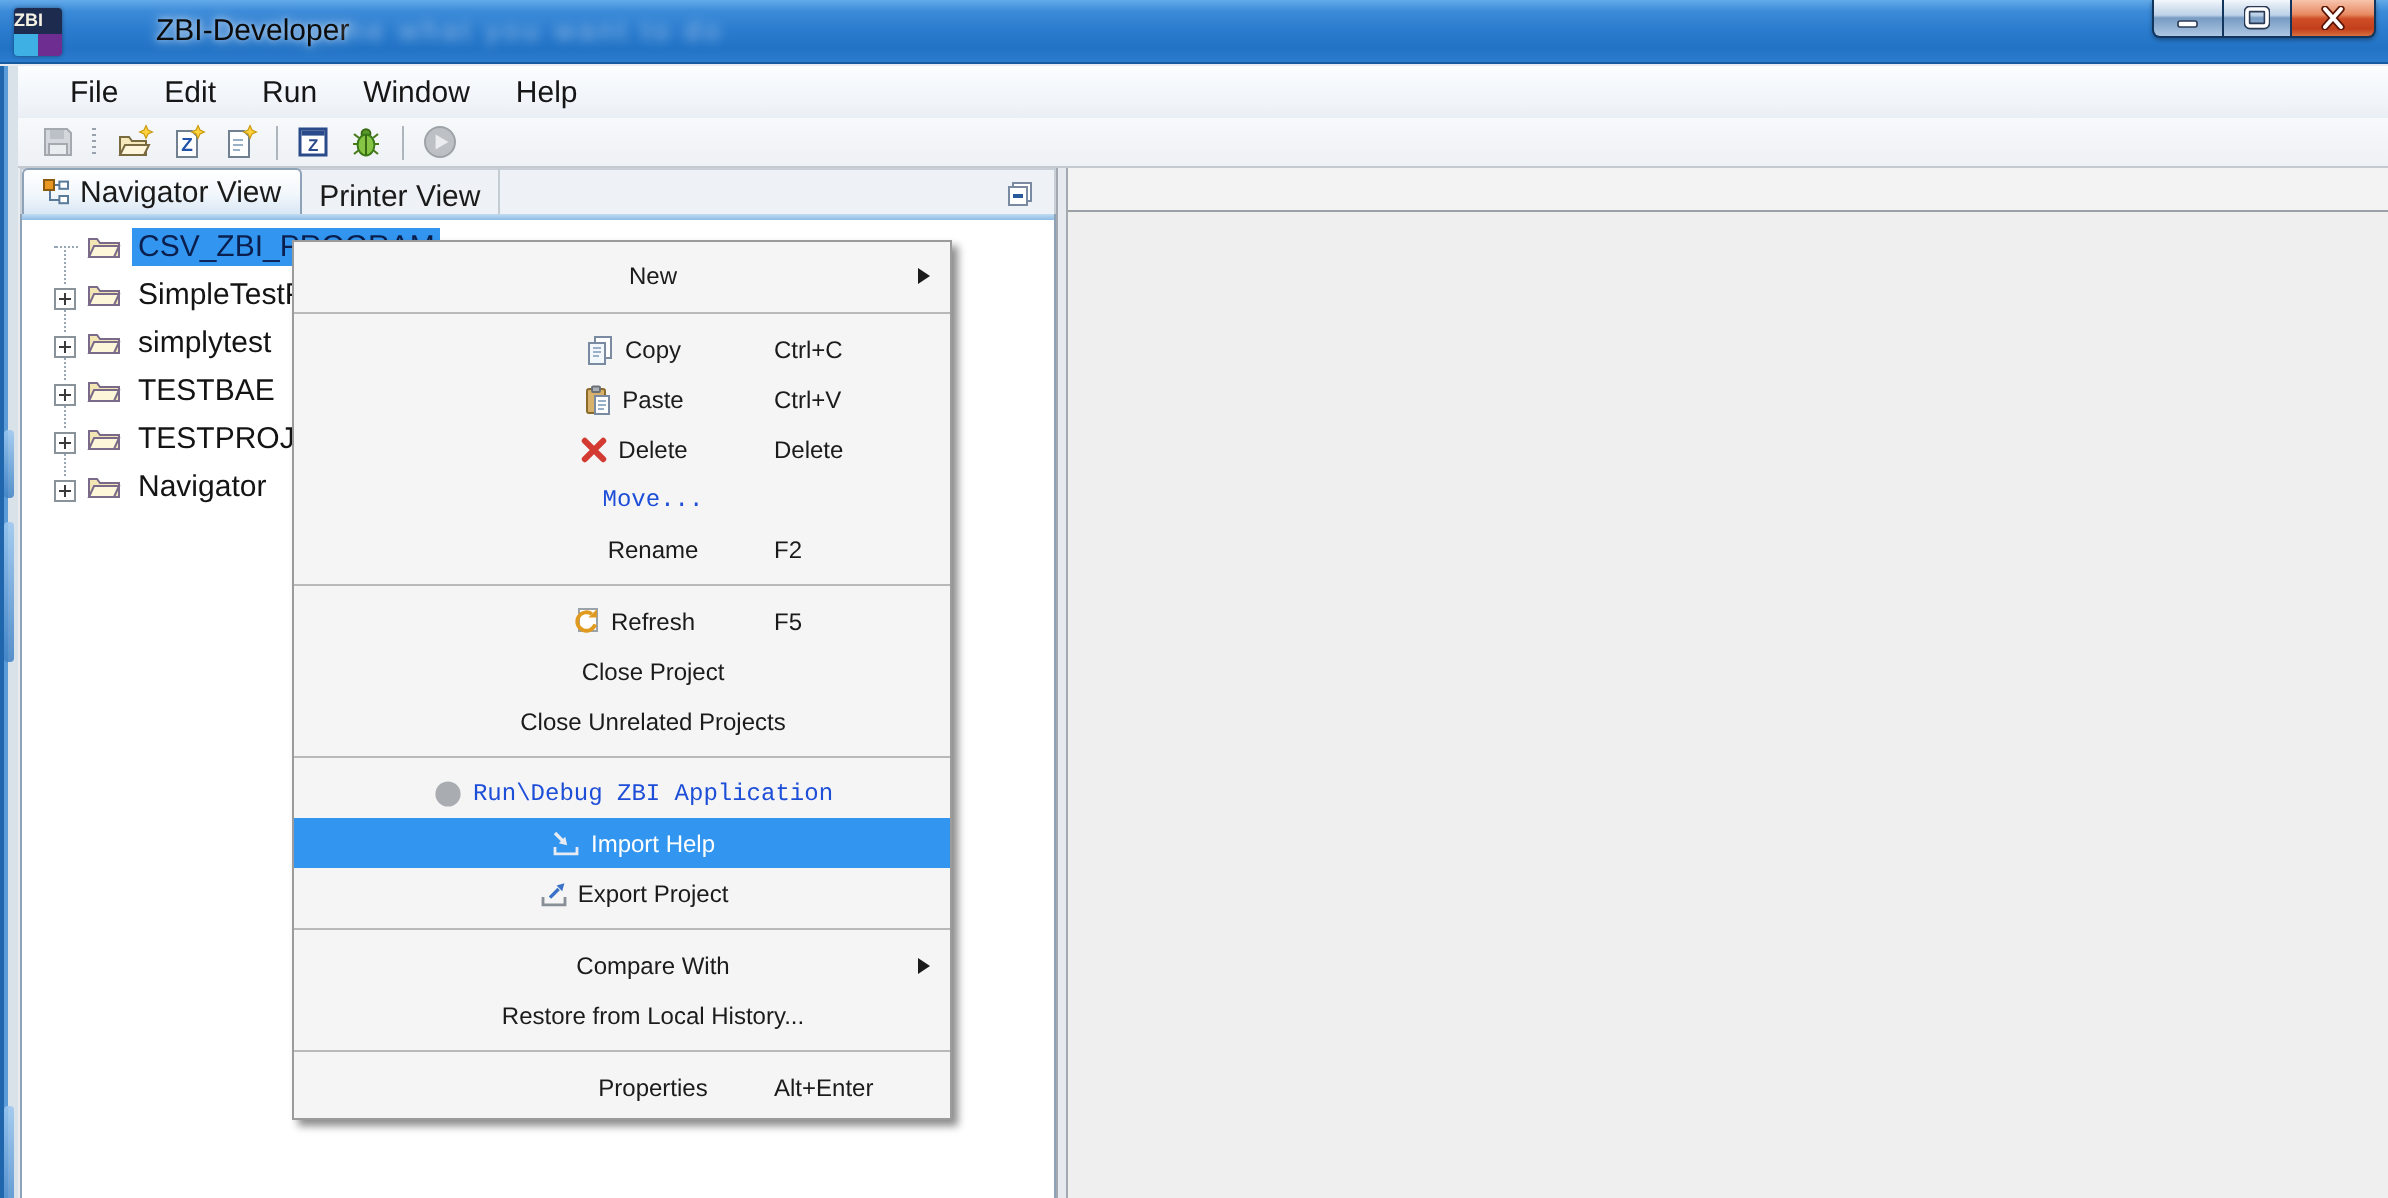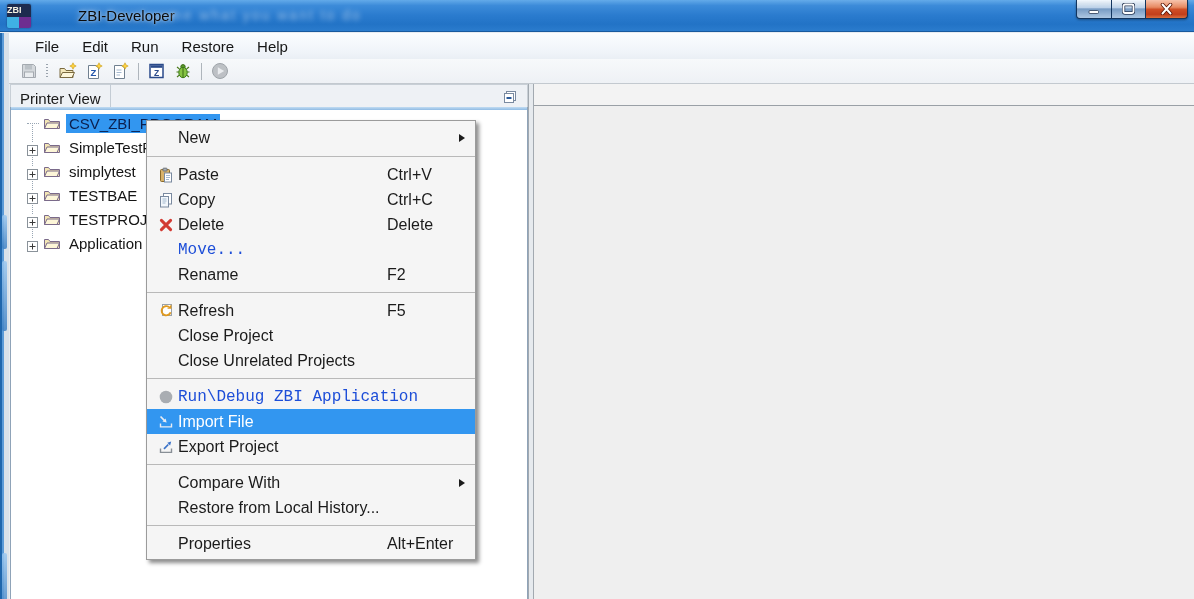--- a/index.html
+++ b/index.html
@@ -78,21 +78,21 @@
 
   
   .sash { position:absolute; left:528px; top:84px; bottom:0; width:6px; background:#e6eaee;
     border-left:1px solid #a2a9b0; border-right:1px solid #a2a9b0; cursor:ew-resize; }
   .editor-area { position:absolute; left:534px; right:0; top:84px; bottom:0; background:#efefef; }
   .editor-tabstrip { height:22px; background:#f3f3f3; border-bottom:1px solid #9aa0a6; }
 
   
   .context-menu { position:absolute; left:146px; top:120px; width:330px; background:#f5f5f5;
     border:1px solid #9b9b9b; box-shadow:3px 3px 4px rgba(0,0,0,.45); padding:3px 0; z-index:50; }
-  .cm-item { position:relative; height:25px; display:flex; align-items:center; padding-left:7px; font-size:16px; color:#1b1b1b; }
+  .cm-item { position:relative; height:25px; display:flex; align-items:center; padding-left:7px; font-size:12px; color:#1b1b1b;justify-content:center; }
   .cm-item.first { height:27px; }
   .cm-icon { width:24px; flex:0 0 24px; display:flex; align-items:center; justify-content:center; }
   .cm-label { white-space:nowrap; }
   .cm-shortcut { position:absolute; left:240px; white-space:nowrap; }
   .cm-arrow { position:absolute; right:10px; width:0; height:0;
     border-left:6px solid #1b1b1b; border-top:4.5px solid transparent; border-bottom:4.5px solid transparent; }
   .cm-item.disabled { color:#1d4ed8;font-family:Liberation Mono, monospace; }
   .cm-item.hl { background:#3296f0; color:#ffffff; }
   .cm-sep { height:1px; background:#b9b9b9; margin:5px 0; }
 </style>
@@ -129,21 +129,21 @@
             <path d="M2.5 1.5l8 9M10.5 1.5l-8 9" stroke="#fff" stroke-width="2" stroke-linecap="round"></path>
           </svg>
       </div>
     </div>
   </div>
 
   <div class="menubar">
     <span class="menubar-item">File</span>
     <span class="menubar-item">Edit</span>
     <span class="menubar-item">Run</span>
-    <span class="menubar-item">Restore</span>
+    <span class="menubar-item">Window</span>
     <span class="menubar-item">Help</span>
   </div>
 
   <div class="toolbar">
     <span class="grip"></span>
     <span class="tbtn disabled">
       <svg width="18" height="18" viewBox="0 0 18 18">
           <path d="M2.5 2.5h11l2 2v11h-13z" fill="#cfd3d8" stroke="#979da4"></path>
           <rect x="5" y="3" width="7" height="4.5" fill="#b2b8be"></rect>
           <rect x="4.5" y="10" width="9" height="5.5" fill="#e9ecef" stroke="#979da4"></rect>
@@ -198,20 +198,29 @@
 
   <div class="left-border">
     <span class="streak" style="top:182px;height:34px;"></span>
     <span class="streak" style="top:228px;height:70px;"></span>
     <span class="streak" style="top:520px;height:60px;"></span>
   </div>
   <div class="main-bg"></div>
 
   <div class="left-panel">
     <div class="tabbar">
+      <div class="tab active">
+        <svg width="14" height="14" viewBox="0 0 14 14">
+            <path d="M6 3.5h3M4 6v5h4.5M8.5 11h0" stroke="#5a7a9a" fill="none"></path>
+            <rect x="1" y="1" width="5" height="5" fill="#e89820" stroke="#8a5a10"></rect>
+            <rect x="8.7" y="1.8" width="4.3" height="3.6" fill="#fff" stroke="#5a7a9a"></rect>
+            <rect x="8.7" y="9" width="4.3" height="3.6" fill="#fff" stroke="#5a7a9a"></rect>
+          </svg>
+        <span>Navigator View</span>
+      </div>
       <div class="tab inactive">
         <span>Printer View</span>
       </div>
       <div class="view-min-btn">
         <svg width="16" height="16" viewBox="0 0 16 16">
             <rect x="4.5" y="2.5" width="9" height="9" fill="#fff" stroke="#7a8aa0"></rect>
             <rect x="2.5" y="4.5" width="9" height="9" fill="#fff" stroke="#7a8aa0"></rect>
             <line x1="4.5" y1="9" x2="9.5" y2="9" stroke="#2a5a9a" stroke-width="2"></line>
           </svg>
       </div>
@@ -301,68 +310,68 @@
               <rect x="0.5" y="0.5" width="10" height="10" fill="#fff" stroke="#8a929a"></rect>
               <path d="M2.5 5.5h6M5.5 2.5v6" stroke="#3a3a3a"></path>
             </svg>
         </span>
         <span class="ficon">
           <svg width="18" height="14" viewBox="0 0 18 14">
               <path d="M1.5 12.5v-9h4l1.5 2h9.5v7z" fill="#f4e6b4" stroke="#7a6a8a"></path>
               <path d="M1.5 12.5l2.5-5.5h12.5l-2.5 5.5z" fill="#fdf6d8" stroke="#7a6a8a"></path>
             </svg>
         </span>
-        <span class="tlabel">Application</span>
+        <span class="tlabel">Navigator</span>
       </div>
     </div>
   </div>
 
   <div class="sash"></div>
 
   <div class="editor-area">
     <div class="editor-tabstrip"></div>
   </div>
 
   <div class="context-menu">
 
     <div class="cm-item first">
       <span class="cm-icon"></span>
       <span class="cm-label">New</span>
       <span class="cm-arrow"></span>
     </div>
     <div class="cm-sep"></div>
+
+    <div class="cm-item">
+      <span class="cm-icon">
+        <svg width="16" height="16" viewBox="0 0 16 16">
+            <rect x="5.5" y="1.5" width="8" height="10.5" fill="#fff" stroke="#7a8aa0"></rect>
+            <rect x="2.5" y="4.5" width="8" height="10.5" fill="#f2f7fc" stroke="#7a8aa0"></rect>
+            <path d="M4.5 7h4M4.5 9h4M4.5 11h3" stroke="#9ab0c8" stroke-width=".9"></path>
+          </svg>
+      </span>
+      <span class="cm-label">Copy</span>
+      <span class="cm-shortcut">Ctrl+C</span>
+    </div>
 
     <div class="cm-item">
       <span class="cm-icon">
         <svg width="16" height="16" viewBox="0 0 16 16">
             <rect x="2.5" y="2.5" width="9" height="12" rx="1" fill="#d8b26a" stroke="#8a6a2a"></rect>
             <rect x="5" y="1.2" width="4" height="2.8" rx=".6" fill="#aab0b6" stroke="#6a7076"></rect>
             <rect x="6.5" y="6" width="7" height="9" fill="#fff" stroke="#7a8aa0"></rect>
             <path d="M8 8.5h4M8 10.5h4M8 12.5h3" stroke="#9ab0c8" stroke-width=".9"></path>
           </svg>
       </span>
       <span class="cm-label">Paste</span>
       <span class="cm-shortcut">Ctrl+V</span>
     </div>
 
     <div class="cm-item">
       <span class="cm-icon">
         <svg width="16" height="16" viewBox="0 0 16 16">
-            <rect x="5.5" y="1.5" width="8" height="10.5" fill="#fff" stroke="#7a8aa0"></rect>
-            <rect x="2.5" y="4.5" width="8" height="10.5" fill="#f2f7fc" stroke="#7a8aa0"></rect>
-            <path d="M4.5 7h4M4.5 9h4M4.5 11h3" stroke="#9ab0c8" stroke-width=".9"></path>
-          </svg>
-      </span>
-      <span class="cm-label">Copy</span>
-      <span class="cm-shortcut">Ctrl+C</span>
-    </div>
-
-    <div class="cm-item">
-      <span class="cm-icon">
-        <svg width="16" height="16" viewBox="0 0 16 16">
             <path d="M3.4 3.4l9.2 9.2M12.6 3.4l-9.2 9.2" stroke="#d23a32" stroke-width="3" stroke-linecap="round"></path>
           </svg>
       </span>
       <span class="cm-label">Delete</span>
       <span class="cm-shortcut">Delete</span>
     </div>
 
     <div class="cm-item disabled">
       <span class="cm-icon"></span>
       <span class="cm-label">Move...</span>
@@ -408,21 +417,21 @@
     </div>
 
     <div class="cm-item hl">
       <span class="cm-icon">
         <svg width="16" height="16" viewBox="0 0 16 16">
             <line x1="2.5" y1="2.5" x2="6.3" y2="6.3" stroke="#e8ecf2" stroke-width="1.7"></line>
             <path d="M8.6 8.6L4.4 7.6l3.2-3.2z" fill="#e8ecf2"></path>
             <path d="M2.5 9.5v3.4h11V9.5" fill="none" stroke="#e8ecf2" stroke-width="1.4"></path>
           </svg>
       </span>
-      <span class="cm-label">Import File</span>
+      <span class="cm-label">Import Help</span>
     </div>
 
     <div class="cm-item">
       <span class="cm-icon">
         <svg width="16" height="16" viewBox="0 0 16 16">
             <path d="M2.5 9.5v3.9h11V9.5" fill="none" stroke="#888f96" stroke-width="1.4"></path>
             <line x1="6" y1="9.8" x2="10.3" y2="5.5" stroke="#3a72c8" stroke-width="1.7"></line>
             <path d="M13.2 2.6l-1.1 4L9.3 3.8z" fill="#3a72c8"></path>
           </svg>
       </span>

